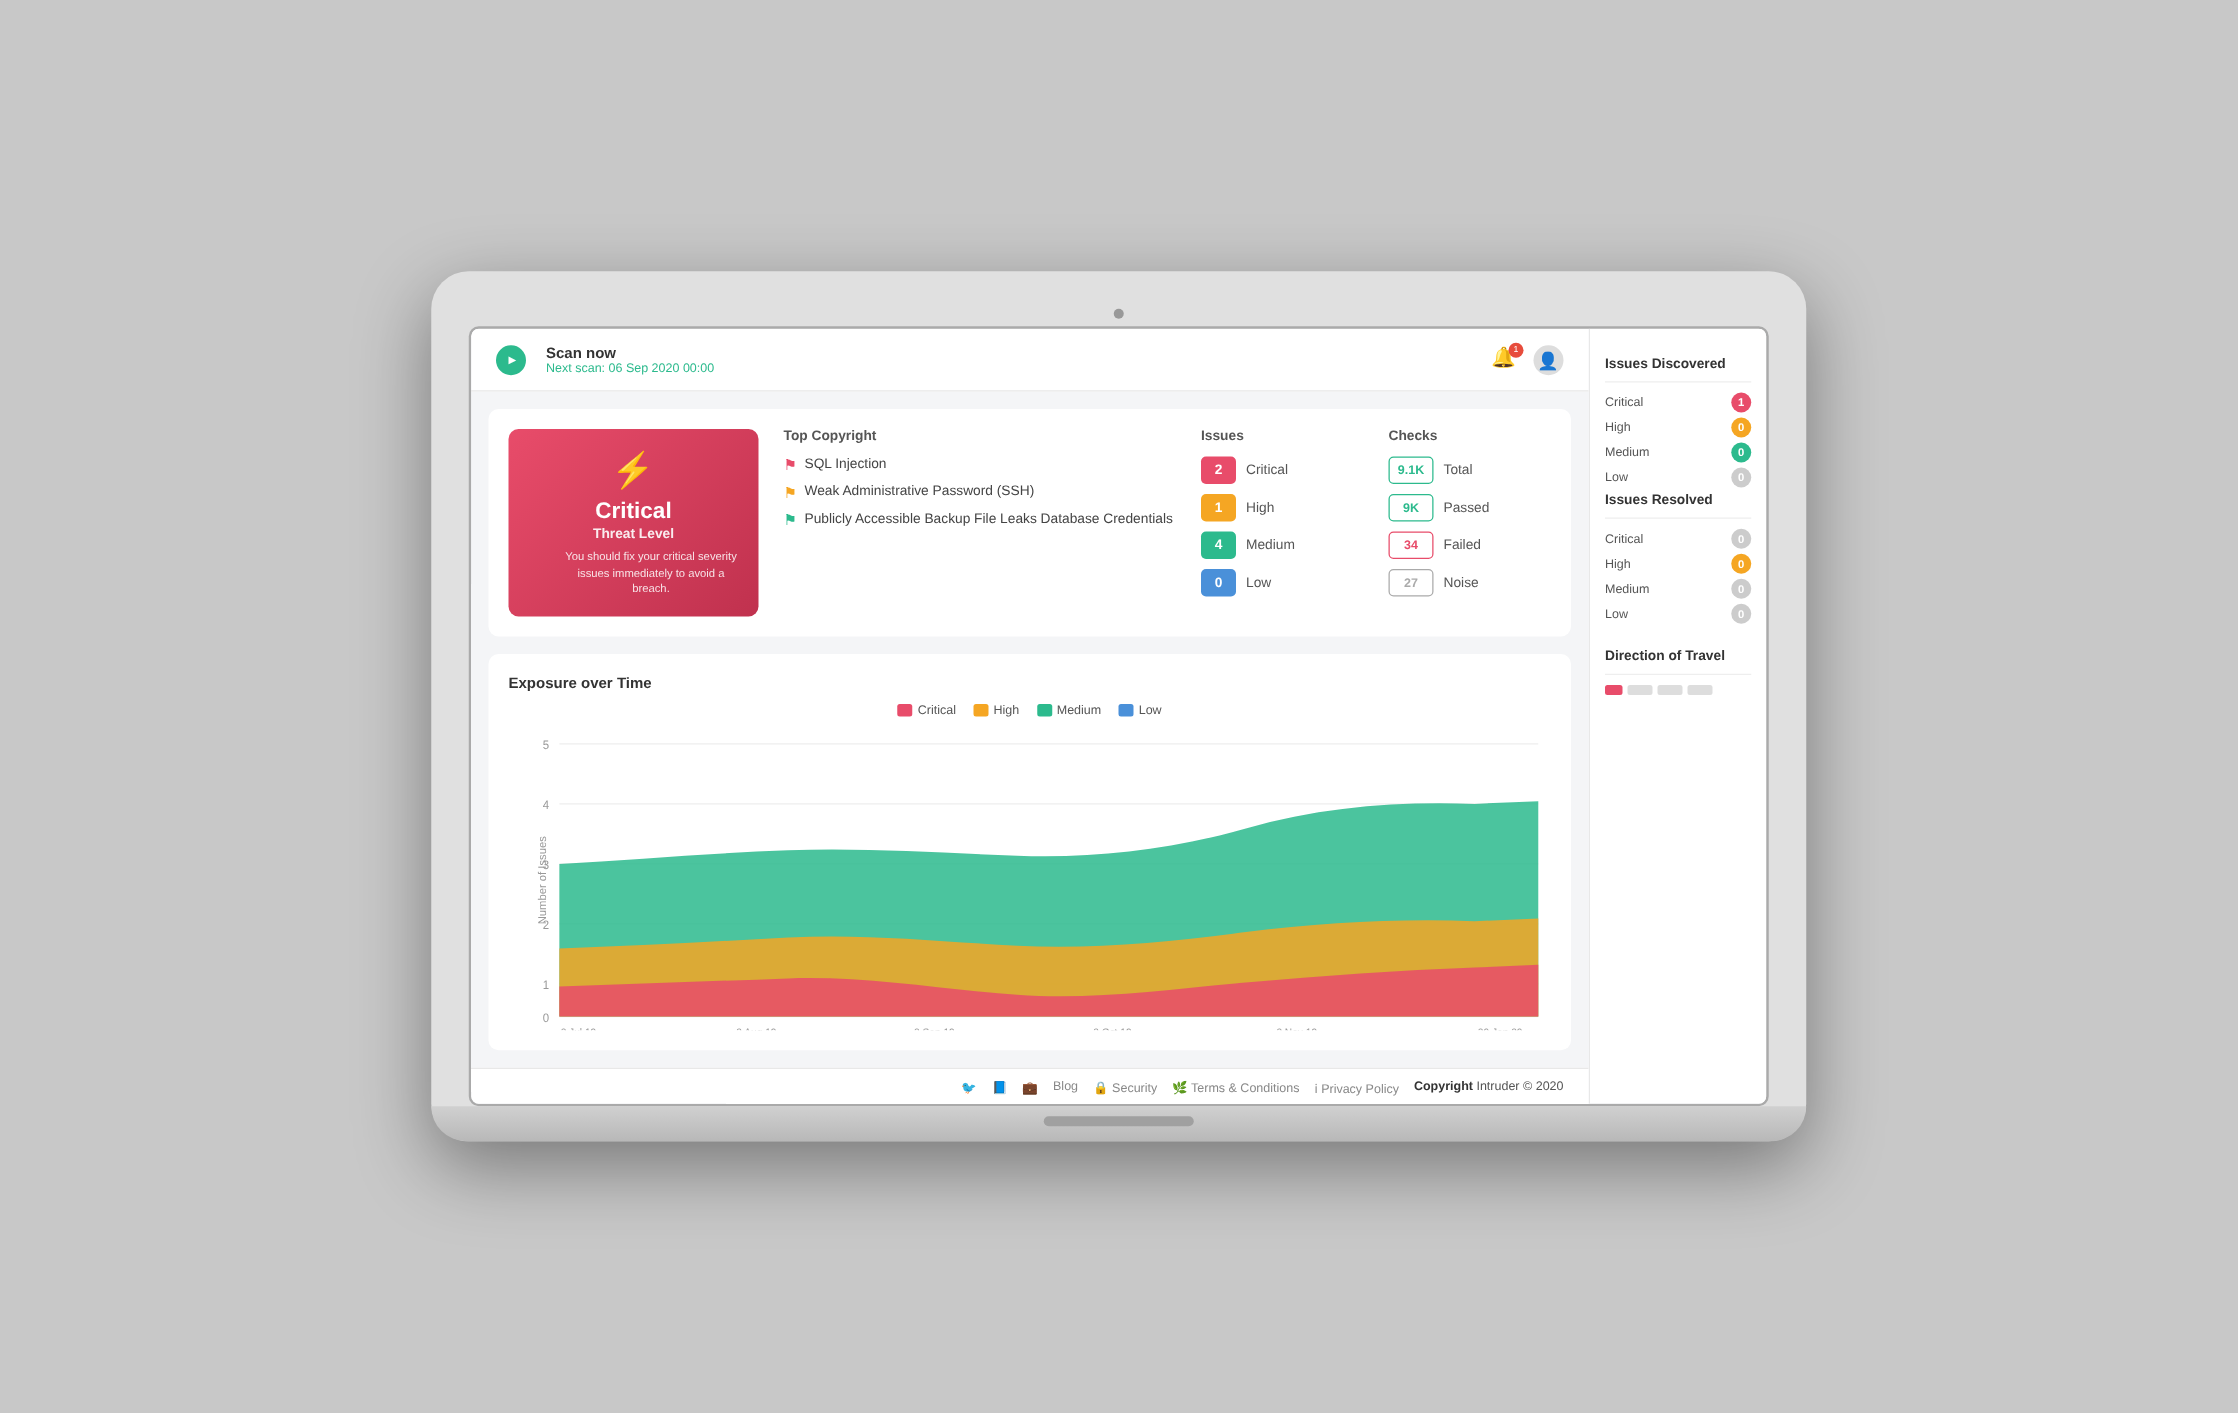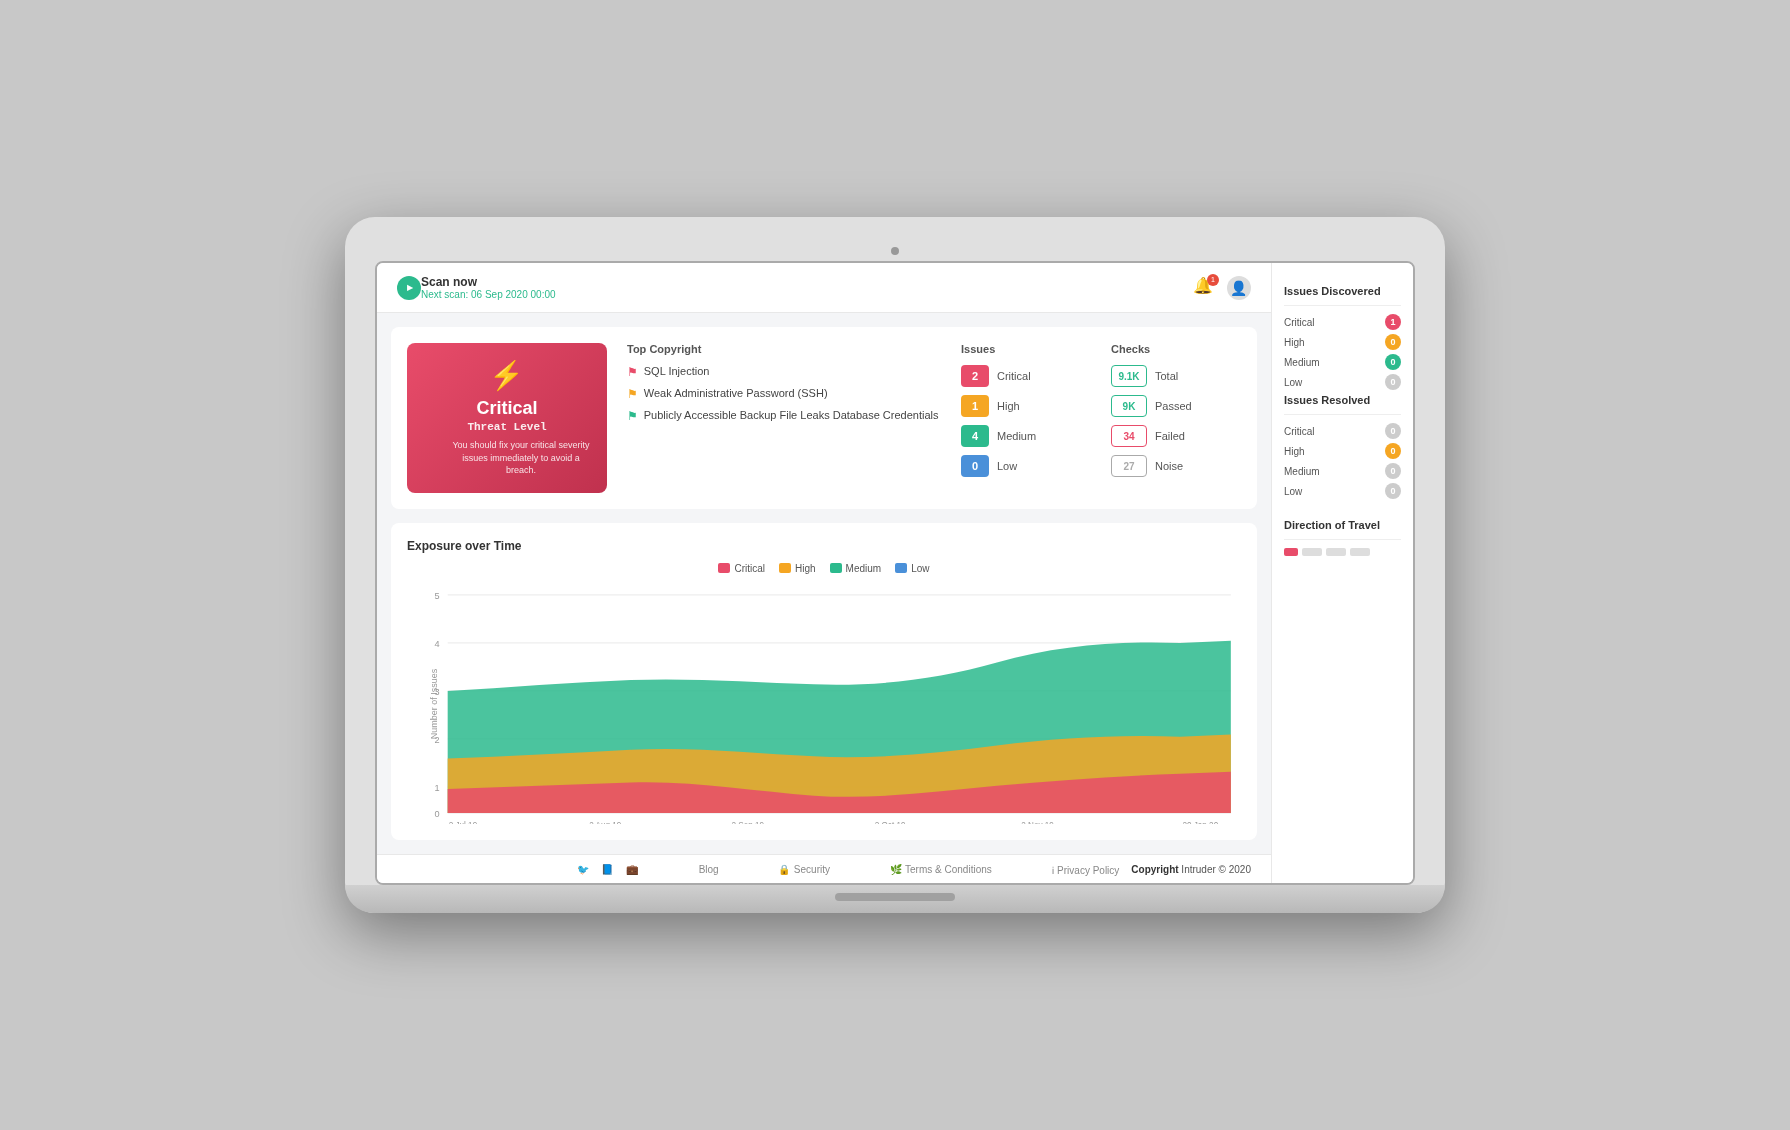--- a/index.html
+++ b/index.html
@@ -74,21 +74,21 @@
       padding: 8px 20px;
       display: flex;
       align-items: center;
       justify-content: space-between;
       border-bottom: 1px solid #e8e8e8;
       height: 50px;
     }
     .scan-btn-area {
       display: flex;
       align-items: center;
-      gap: 0;
+      gap: 16px;
     }
     .play-btn {
       width: 24px; height: 24px;
       background: #2cba8d;
       border-radius: 50%;
       display: flex; align-items: center; justify-content: center;
       cursor: pointer;
     }
     .play-btn::after {
       content: '▶';
@@ -150,21 +150,21 @@
       justify-content: center;
       color: white;
       padding: 16px;
       text-align: center;
     }
     .lightning-icon {
       font-size: 28px;
       margin-bottom: 6px;
     }
     .threat-level-title { font-size: 18px; font-weight: 700; margin-bottom: 2px; }
-    .threat-level-sub { font-size: 11px; font-weight: 600; margin-bottom: 6px; opacity: 0.9; font-family: Liberation Mono, monospace; }
+    .threat-level-sub { font-size: 11px; font-weight: 600; margin-bottom: 6px; opacity: 0.9; }
     .threat-desc { font-size: 9px; opacity: 0.85; line-height: 1.4; margin-left: 28px; }
 
     .priorities-section { flex: 1; }
     .section-title { font-size: 11px; font-weight: 700; color: #555; margin-bottom: 10px; }
     .priority-item {
       display: flex; align-items: flex-start; gap: 6px;
       margin-bottom: 8px; font-size: 11px; color: #444;
     }
     .priority-flag { font-size: 12px; }
     .priority-flag.red { color: #e84c6a; }
@@ -244,21 +244,21 @@
       background: #fff;
       border-top: 1px solid #e8e8e8;
       padding: 8px 20px;
       display: flex;
       align-items: center;
       justify-content: flex-end;
       gap: 12px;
       font-size: 10px;
       color: #888;
     }
-    .footer-link { color: #888; text-decoration: none; margin-left: 48px; }
+    .footer-link { color: #888; text-decoration: none; }
     .footer-copyright { font-size: 10px; color: #555; }
     .footer-copyright strong { color: #333; }
 
     
     .sidebar-section-title {
       font-size: 11px; font-weight: 700; color: #333;
       margin-bottom: 6px; margin-top: 10px;
     }
     .sidebar-item {
       display: flex; align-items: center; justify-content: space-between;

